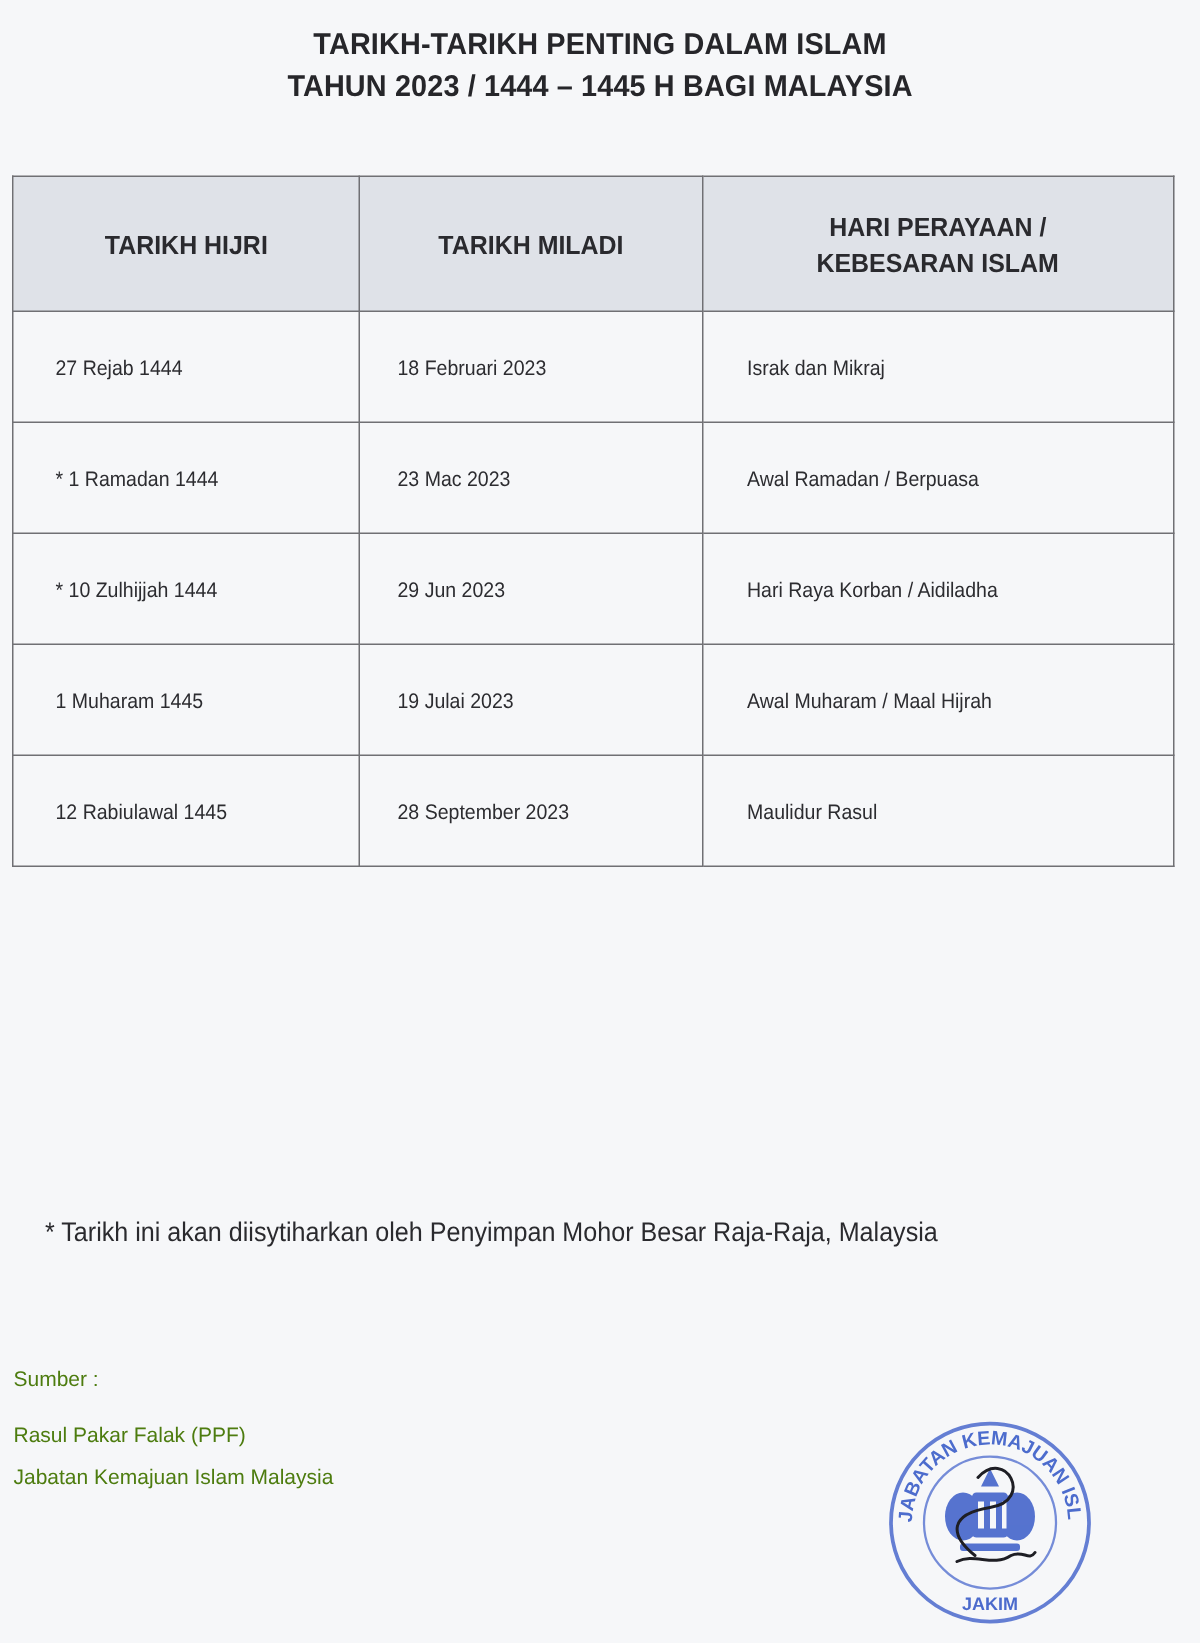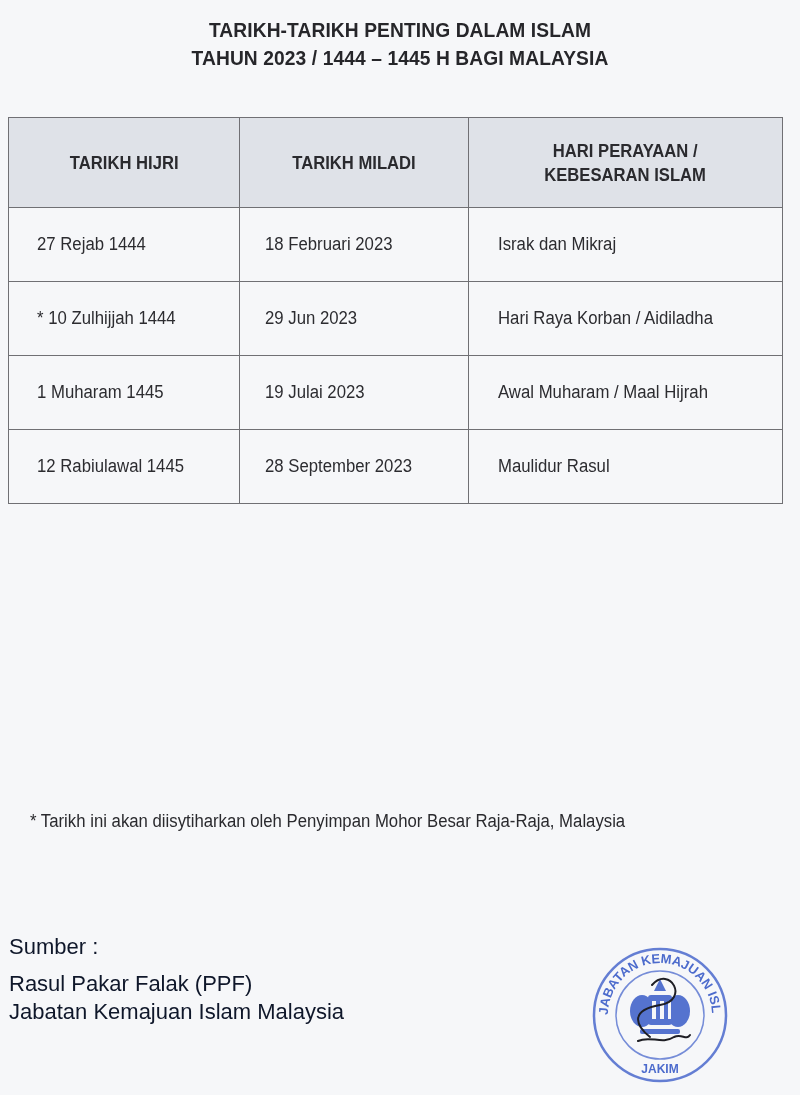--- a/index.html
+++ b/index.html
@@ -48,21 +48,21 @@
       font-size: 17.5px;
       font-weight: bold;
       line-height: 24px;
       text-align: center;
       vertical-align: middle;
       color: #2a2a2e;
       padding: 0;
     }
     table.dates td {
       height: 73px;
-      font-size: 18px;
+      font-size: 14px;
       vertical-align: middle;
       padding: 0;
       color: #2c2c30;
       margin-left: 12px;
     }
     td.col-hijri { padding-left: 28px !important; }
     td.col-miladi { padding-left: 25px !important; }
     td.col-event { padding-left: 29px !important; }
     td span.cell-text {
       display: inline-block;
@@ -81,24 +81,23 @@
       font-size: 18px;
       white-space: nowrap;
       color: #2a2a2e;
       transform: scaleX(0.93);
       transform-origin: left center;
     }
     .source {
       position: absolute;
       top: 905px;
       left: 9px;
-      font-size: 22px;
+      font-size: 14px;
       line-height: 28px;
-      color: #0f172a;
-      margin-top: 28px;
+      color: #4d7c0f;
     }
     .source .source-label { display: block; margin-bottom: 9px; }
     .source .source-line { display: block; }
     .stamp {
       position: absolute;
       left: 590px;
       top: 945px;
       width: 140px;
       height: 140px;
     }
@@ -125,20 +124,25 @@
         <span class="head-text">HARI PERAYAAN /</span><br>
         <span class="head-text">KEBESARAN ISLAM</span>
       </th>
     </tr>
   </thead>
   <tbody>
     <tr>
       <td class="col-hijri"><span class="cell-text">27 Rejab 1444</span></td>
       <td class="col-miladi"><span class="cell-text">18 Februari 2023</span></td>
       <td class="col-event"><span class="cell-text">Israk dan Mikraj</span></td>
+    </tr>
+    <tr>
+      <td class="col-hijri"><span class="cell-text">* 1 Ramadan 1444</span></td>
+      <td class="col-miladi"><span class="cell-text">23 Mac 2023</span></td>
+      <td class="col-event"><span class="cell-text">Awal Ramadan / Berpuasa</span></td>
     </tr>
     <tr>
       <td class="col-hijri"><span class="cell-text">* 10 Zulhijjah 1444</span></td>
       <td class="col-miladi"><span class="cell-text">29 Jun 2023</span></td>
       <td class="col-event"><span class="cell-text">Hari Raya Korban / Aidiladha</span></td>
     </tr>
     <tr>
       <td class="col-hijri"><span class="cell-text">1 Muharam 1445</span></td>
       <td class="col-miladi"><span class="cell-text">19 Julai 2023</span></td>
       <td class="col-event"><span class="cell-text">Awal Muharam / Maal Hijrah</span></td>

